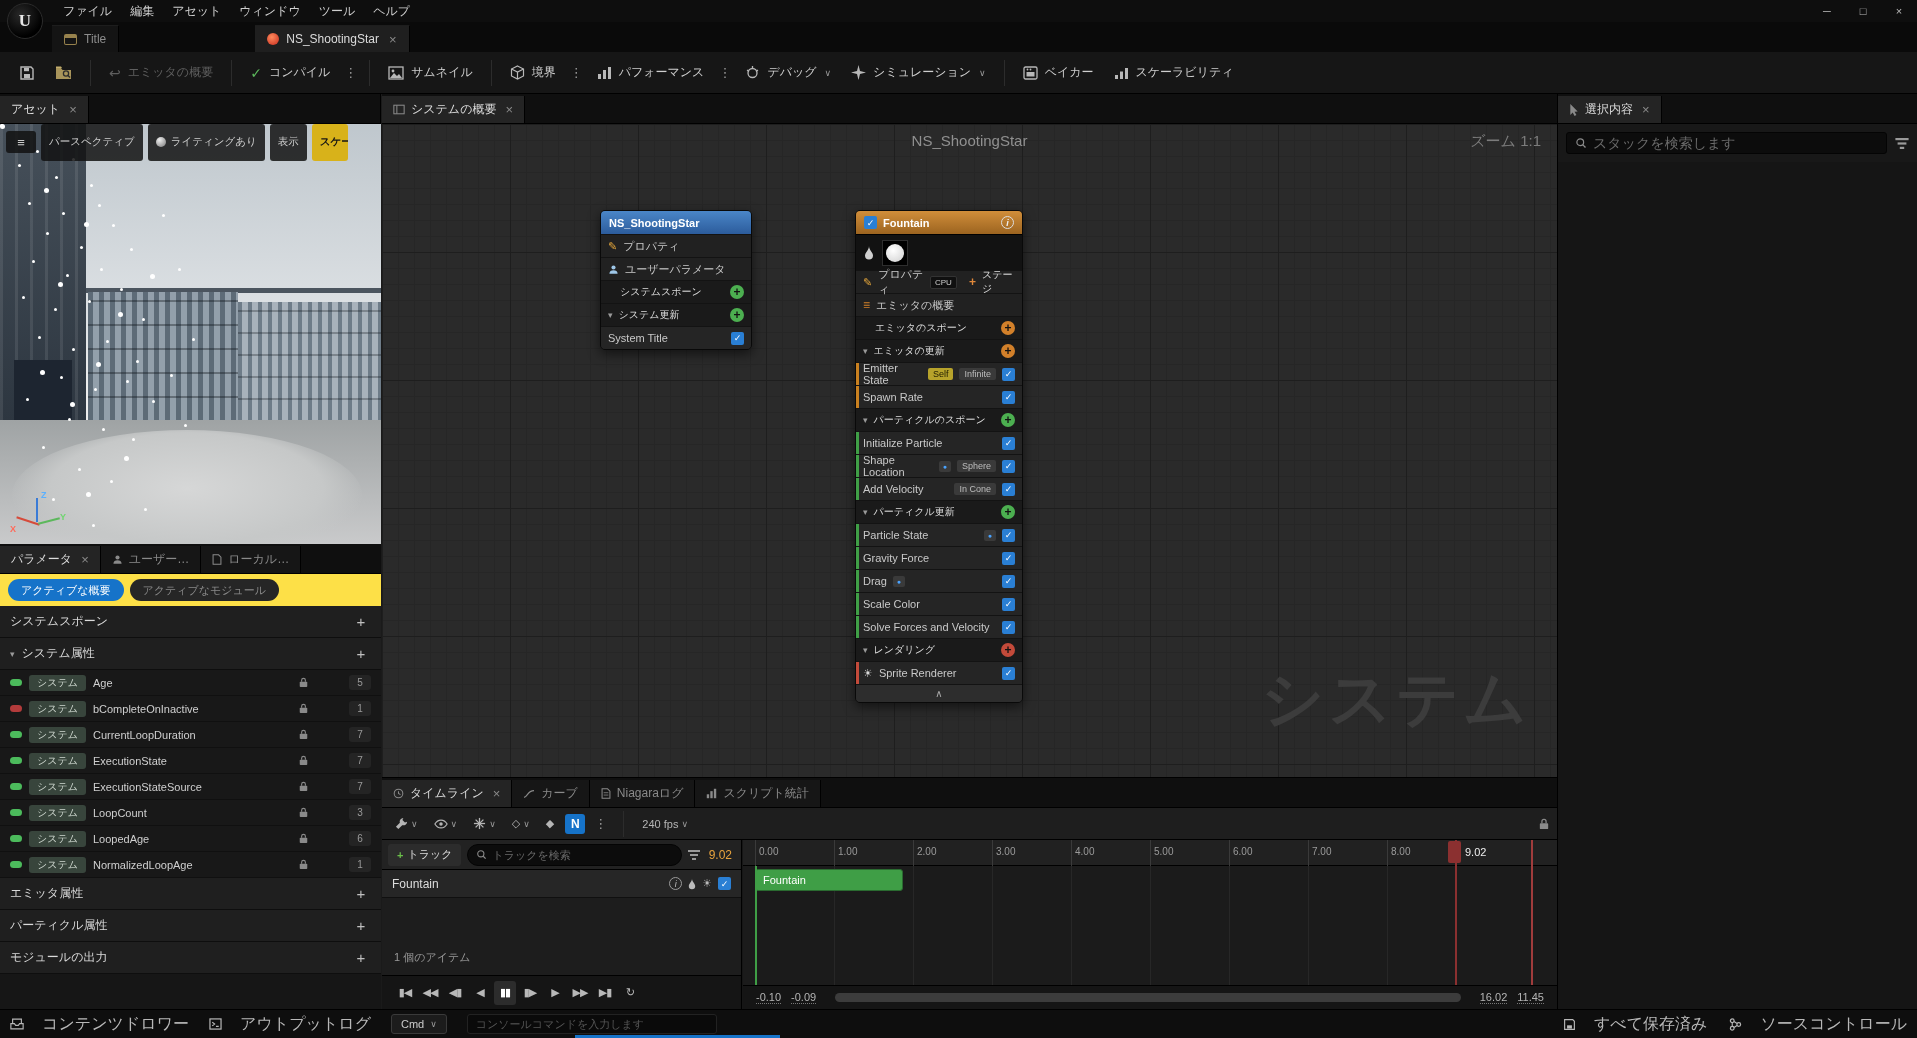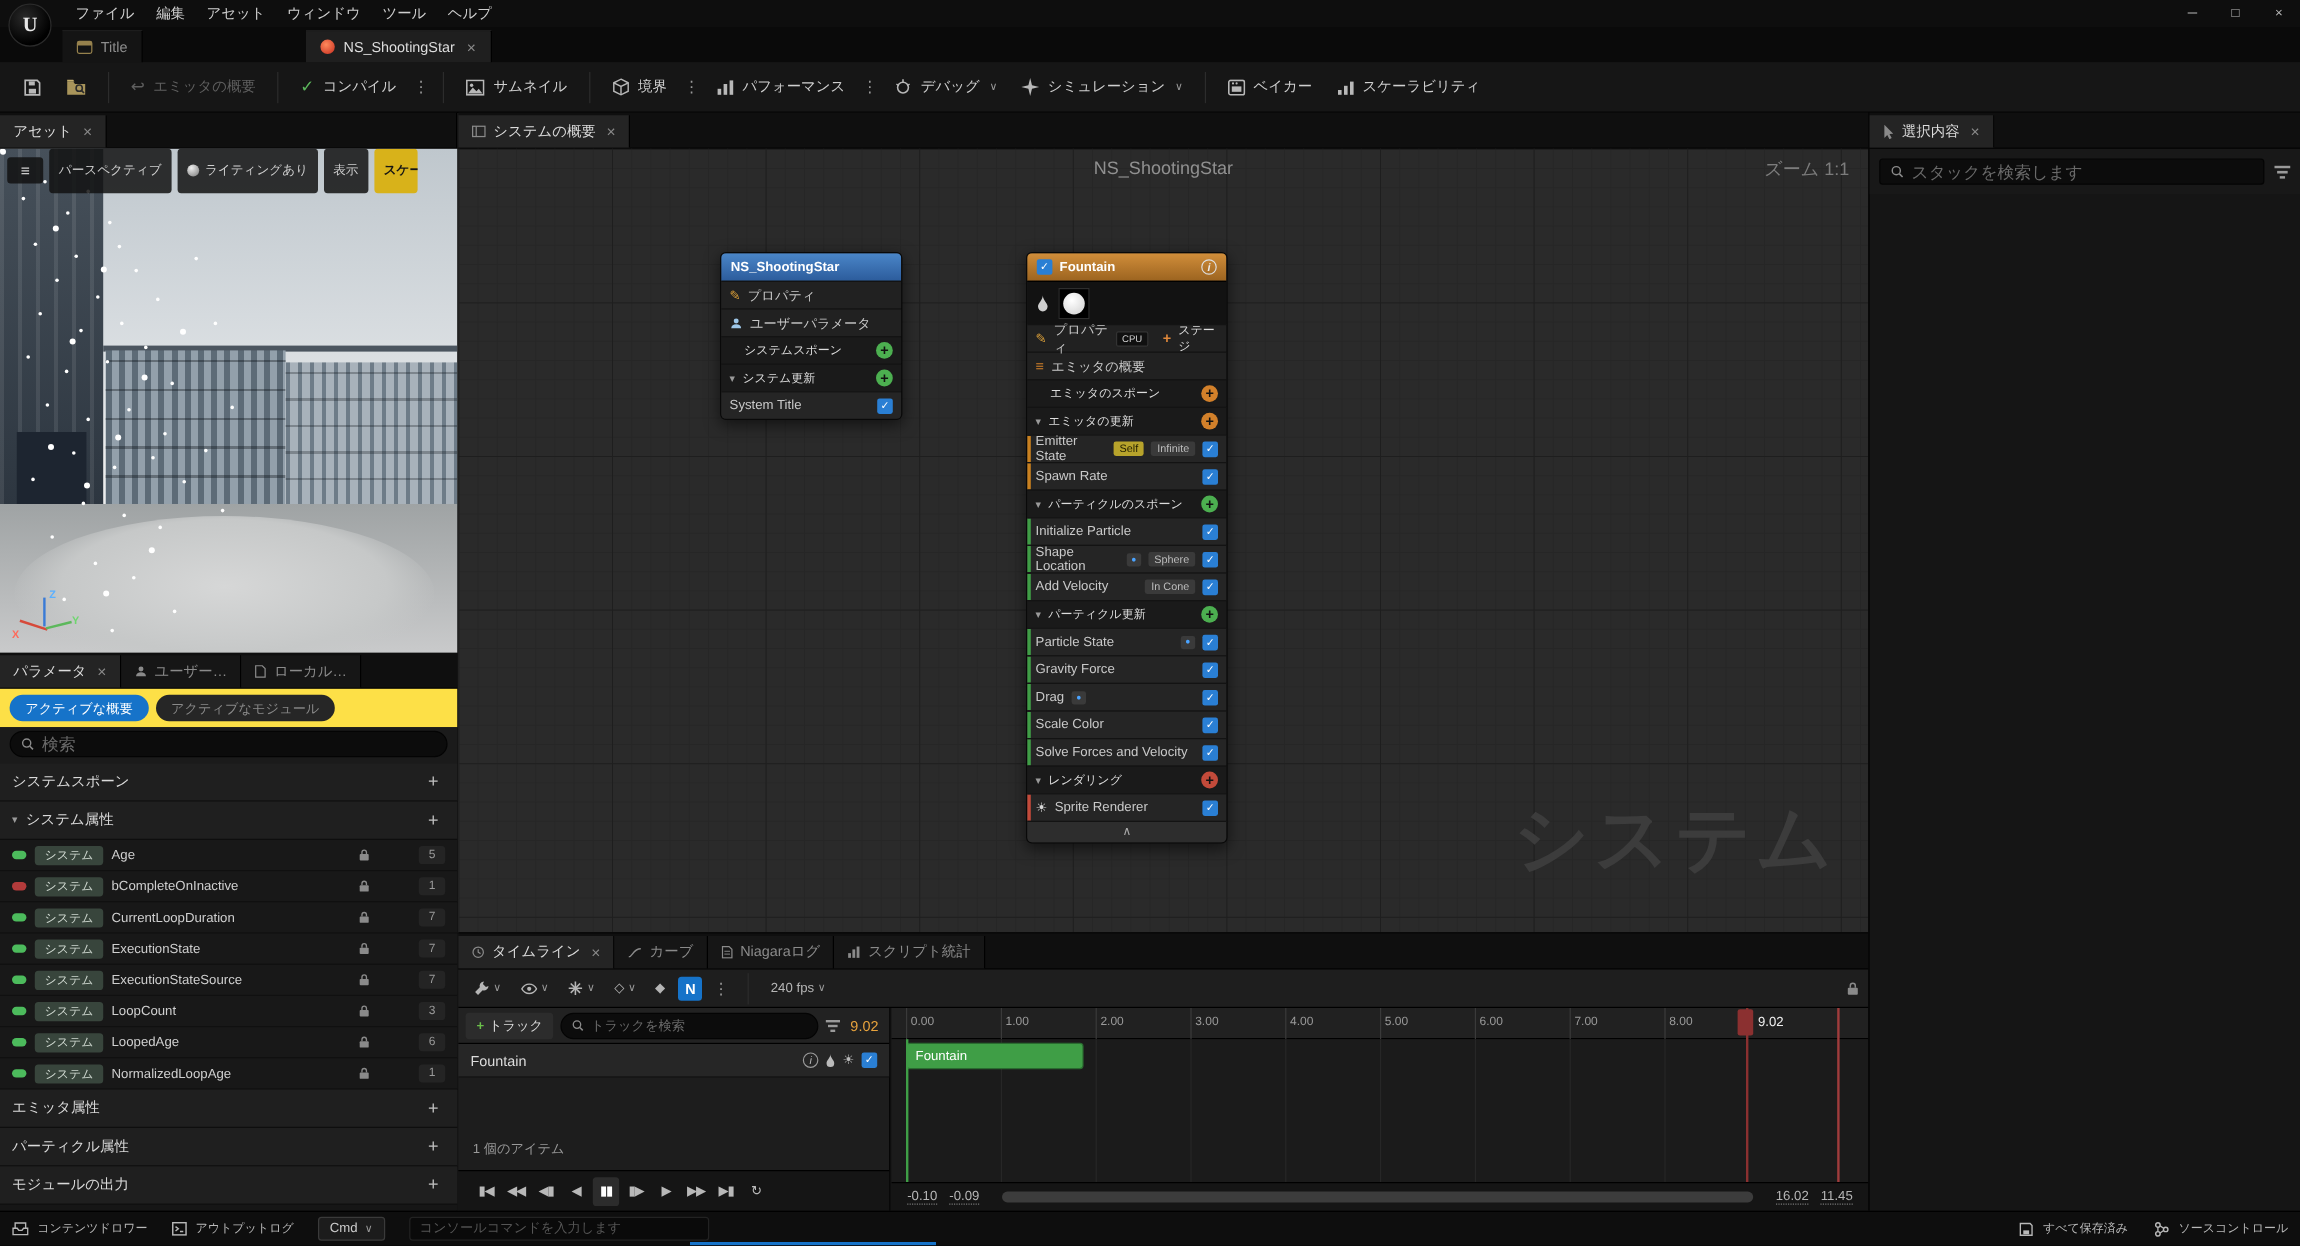--- a/index.html
+++ b/index.html
@@ -178,21 +178,21 @@
 .tl-scrollbar{height:9px;background:#3c3c3c;border-radius:5px;flex:1;margin:0 14px}
 
 
 #right{position:absolute;right:0;top:94px;width:360px;bottom:29px;background:#151515;border-left:1px solid #000}
 .right-search{display:flex;align-items:center;gap:8px;padding:8px;background:#181818}
 .right-search .search-box{flex:1}
 .funnel{display:inline-block}
 
 
 #statusbar{position:absolute;left:0;bottom:0;width:100%;height:29px;background:#0e0e0e;border-top:1px solid #000;display:flex;align-items:center;padding:0 10px;gap:20px;z-index:40}
-.sb-item{display:flex;align-items:center;gap:7px;color:#b8b8b8;font-size:10px}
+.sb-item{display:flex;align-items:center;gap:18px;color:#b8b8b8;font-size:16px}
 .sb-cmd{display:flex;align-items:center;gap:6px;background:#1c1c1c;border:1px solid #3a3a3a;border-radius:3px;height:20px;padding:0 9px;color:#ccc;font-size:11px}
 .sb-console{width:250px;height:20px;background:#0a0a0a;border:1px solid #222;border-radius:3px;color:#ccc;padding:0 8px;font-size:11px;font-family:inherit;outline:0}
 .sb-console::placeholder{color:#555}
 .sb-right{margin-left:auto;display:flex;gap:22px}
 #bottom-accent{position:absolute;left:575px;bottom:0;width:205px;height:3px;background:#1673c9;z-index:60}
 .dd{color:#9a9a9a;font-size:9px}
 </style>
 </head>
 <body>
 
@@ -390,29 +390,20 @@
 
       <div class="filter-row">
         <div class="pillbtn blue">
             <span>アクティブな概要</span>
           </div>
         <div class="pillbtn gray">
             <span>アクティブなモジュール</span>
           </div>
       </div>
 
-      <div class="search-row">
-        <div class="search-box">
-          <svg width="12" height="12" viewBox="0 0 16 16">
-              <circle cx="7" cy="7" r="4.5" fill="none" stroke="#8a8a8a" stroke-width="1.6"></circle>
-              <line x1="10.5" y1="10.5" x2="14" y2="14" stroke="#8a8a8a" stroke-width="1.8"></line>
-            </svg>
-          <input placeholder="検索" style="">
-        </div>
-      </div>
 
       <div class="psection">
         <span>システムスポーン</span>
         <span class="plus">+</span>
       </div>
       <div class="psection">
         <span class="psec-caret">▾</span>
         <span>システム属性</span>
         <span class="plus">+</span>
       </div>

